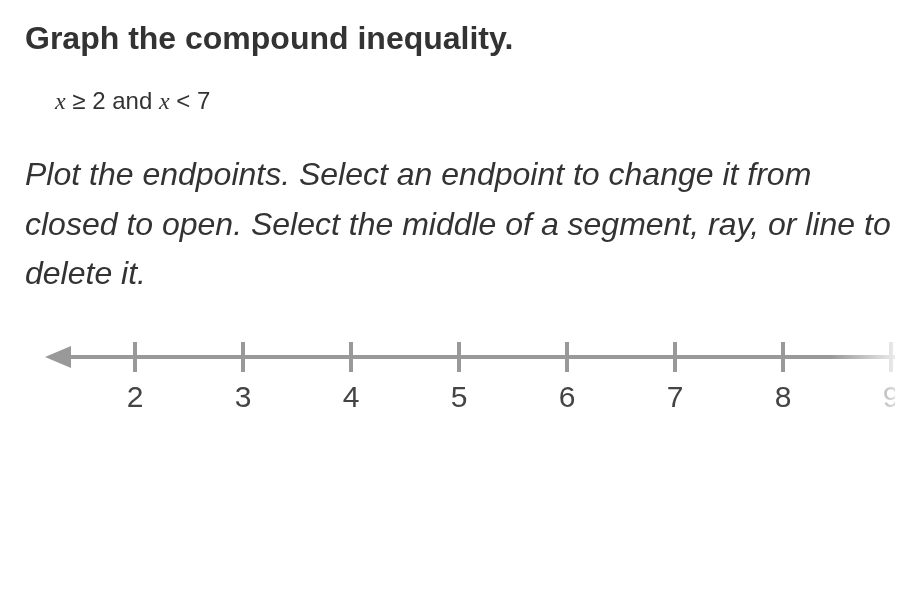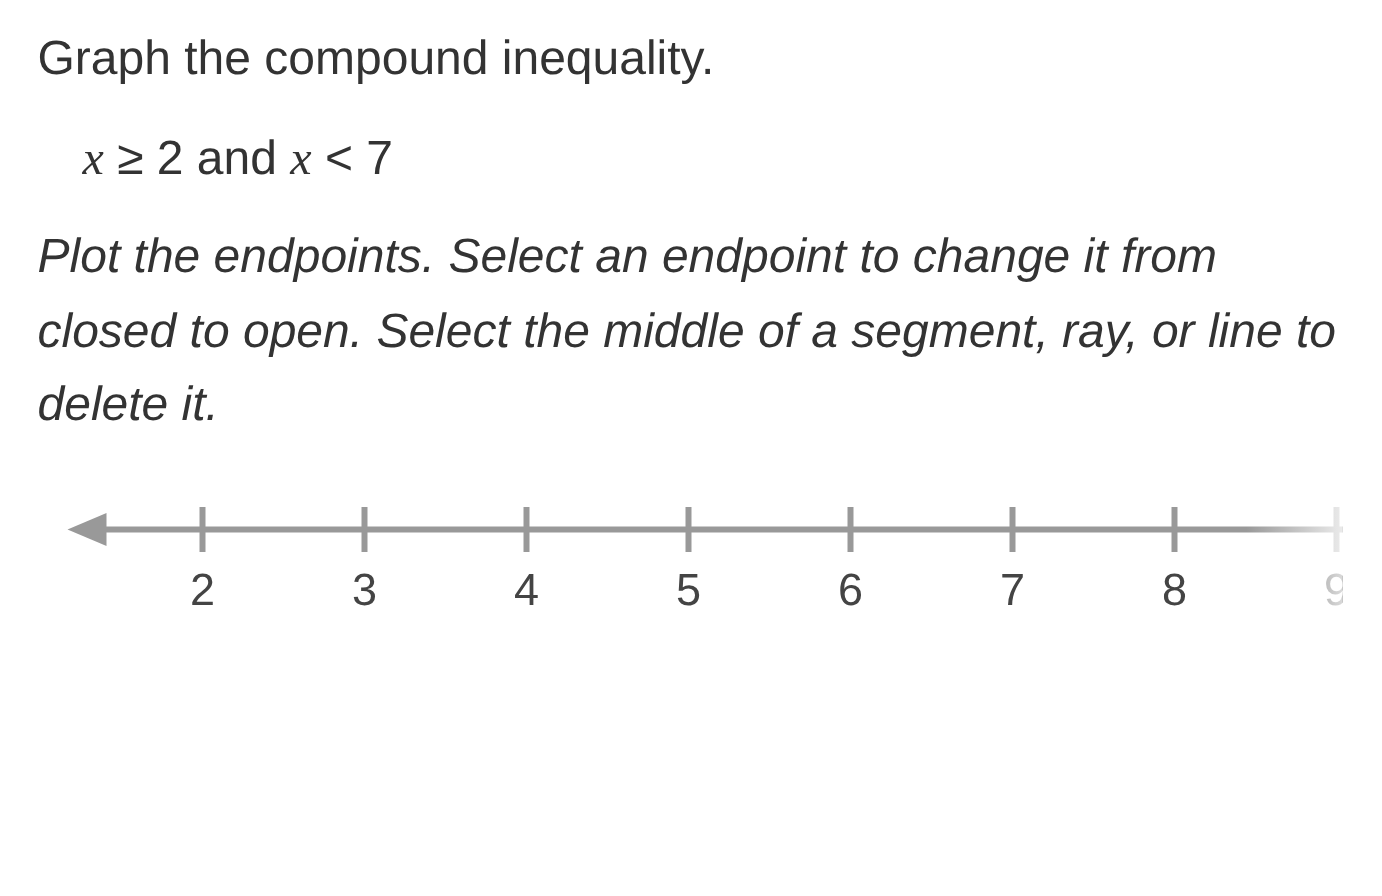--- a/index.html
+++ b/index.html
@@ -12,27 +12,27 @@
       background: #ffffff;
       width: 921px;
       height: 597px;
       padding: 20px 25px;
       color: #333333;
     }
     .prompt-title {
       font-size: 32px;
       color: #333333;
       margin-bottom: 30px;
-      font-weight: normal;
+      font-weight: bold;
     }
     .inequality-expression {
-      font-size: 32px;
+      font-size: 24px;
       color: #333333;
       margin-left: 30px;
-      margin-bottom: 22px;
+      margin-bottom: 35px;
     }
     .inequality-expression .var {
       font-style: italic;
       font-family: Georgia, serif;
     }
     .instructions {
       font-size: 32px;
       font-style: italic;
       color: #333333;
       line-height: 1.55;

